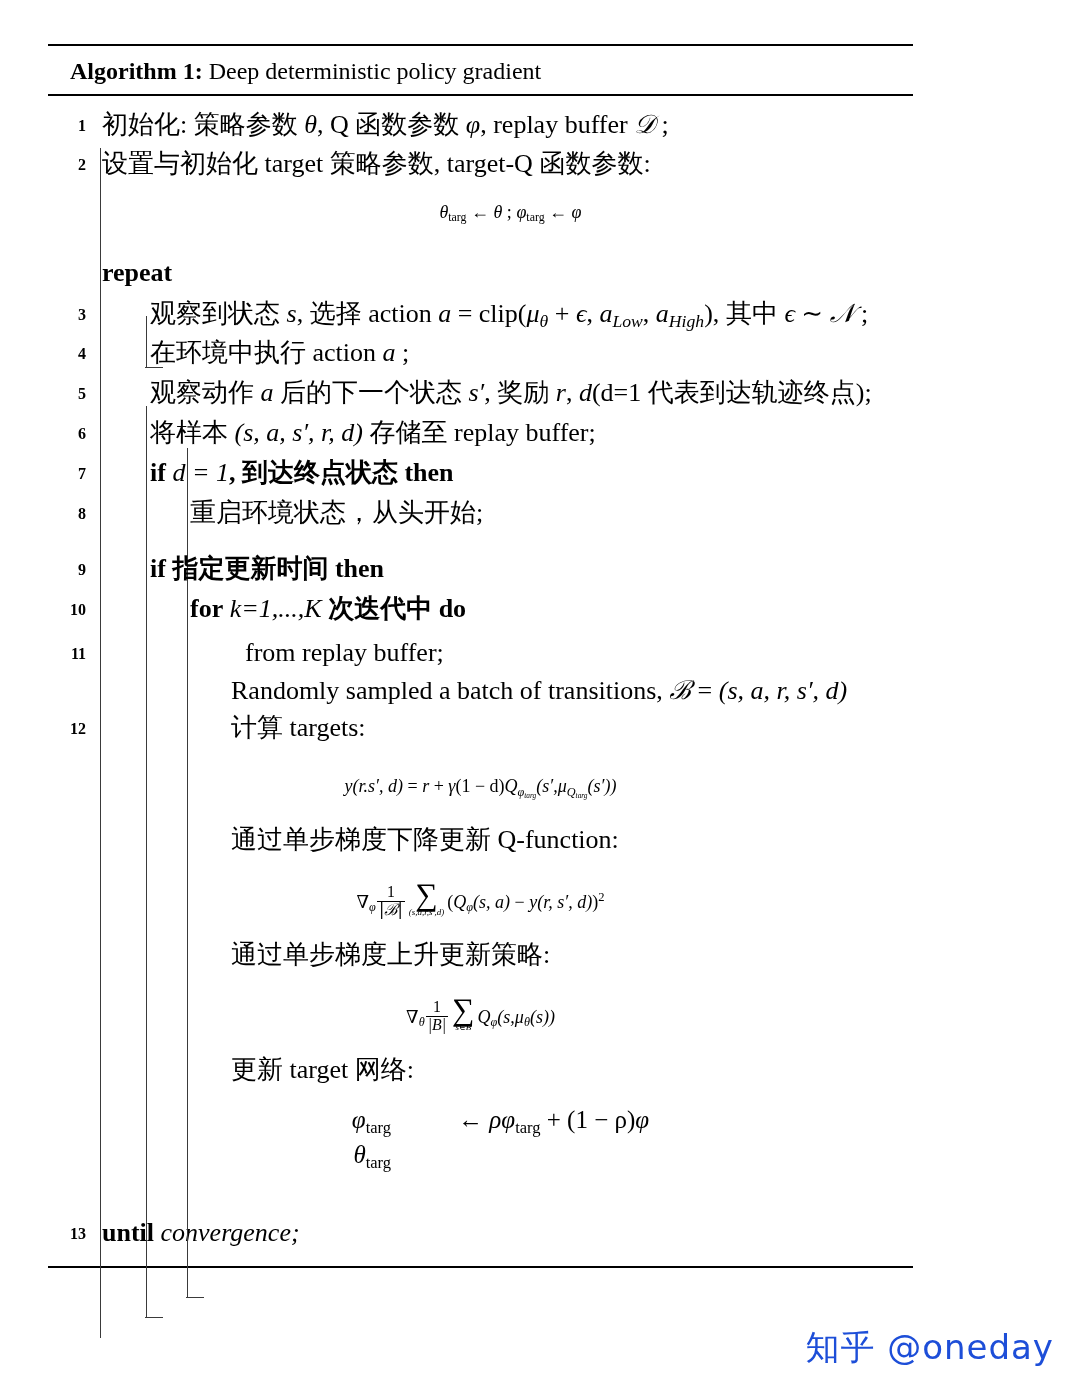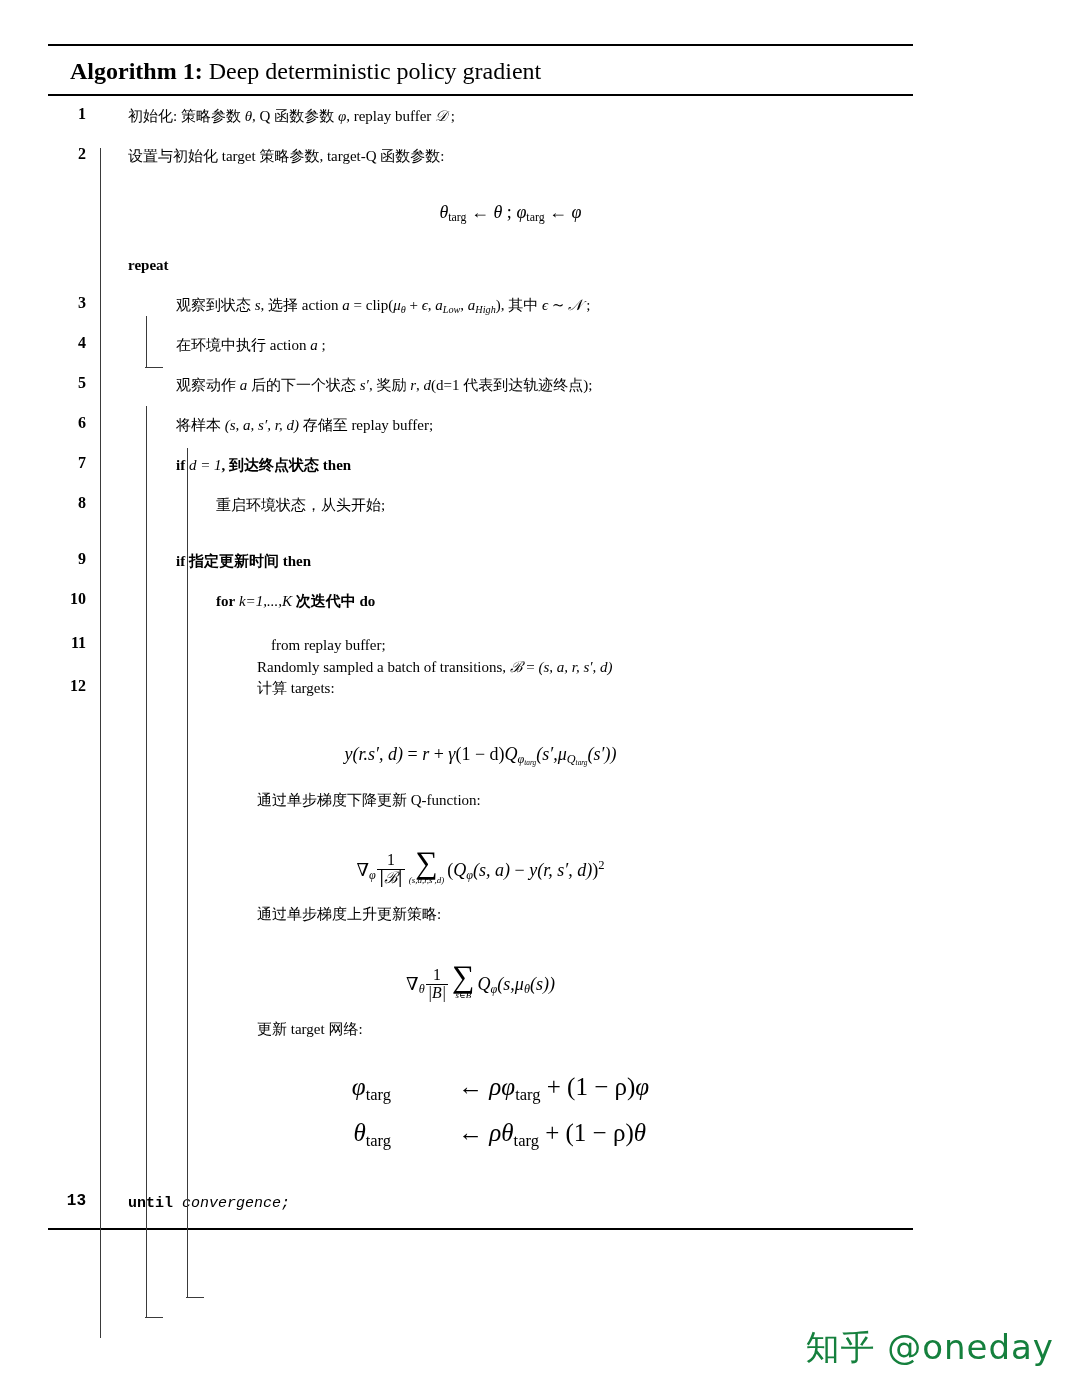--- a/index.html
+++ b/index.html
@@ -62,24 +62,23 @@
     flex: 0 0 46px;
     text-align: right;
     font-size: 16px;
     font-weight: bold;
     padding-right: 8px;
     box-sizing: border-box;
     position: relative;
     top: -2px;
   }
   .txt {
-    font-size: 15px;
+    font-size: 26px;
     line-height: 1.42;
     white-space: nowrap;
-    margin-left: 26px;
   }
 
   
   .ind0 { padding-left: 8px; }
   .ind1 { padding-left: 56px; }
   .ind2 { padding-left: 96px; }
   .ind3 { padding-left: 137px; }
 
   
   .mi { font-family: "Liberation Serif", "DejaVu Serif", serif; font-style: italic; }
@@ -157,41 +156,40 @@
     border-bottom: 1.9px solid #3a3a3a;
   }
 
   
   .align-eq {
     display: grid;
     grid-template-columns: auto auto;
     justify-content: center;
     font-size: 25px;
     padding: 14px 0 10px 0;
-    row-gap: 14px;
+    row-gap: 4px;
     padding-left: 40px;
   }
   .align-eq .lhs { text-align: right; padding-right: 34px; white-space: nowrap; }
   .align-eq .rhs { text-align: left; white-space: nowrap; margin-left: 33px; }
 
   
   .until-row {
     display: flex;
     align-items: baseline;
     padding-top: 2px;
     padding-bottom: 8px;
-    font-family: Liberation Mono, monospace;
   }
   
   .watermark {
     position: absolute;
     right: 28px;
     top: 1325px;
     font-size: 34px;
-    color: #15803d;
+    color: #1d4ed8;
     font-family: "DejaVu Sans", sans-serif;
     letter-spacing: 1px;
     white-space: nowrap;
     user-select: none;
   }
   .gap-sm { height: 16px; }
   .gap-md { height: 30px; }
 </style>
 </head>
 <body>
@@ -416,26 +414,20 @@
       </div>
       <div class="rhs">
         <span class="mr">←</span>
         <span class="mi">ρ</span><span class="mi">φ</span><span class="sub-r">targ</span>
         <span class="mr">+</span>
         <span class="mr">(1 − ρ)</span><span class="mi">φ</span>
       </div>
       <div class="lhs">
         <span class="mi">θ</span><span class="sub-r">targ</span>
       </div>
-      <div class="rhs">
-        <span class="mr">←</span>
-        <span class="mi">ρ</span><span class="mi">θ</span><span class="sub-r">targ</span>
-        <span class="mr">+</span>
-        <span class="mr">(1 − ρ)</span><span class="mi">θ</span>
-      </div>
     </div>
 
     <div class="gap-md"></div>
 
     <div class="until-row">
       <div class="num">13</div>
       <div class="txt ind0">
         <span class="kw">until</span>
         <span class="it">convergence;</span>
       </div>

